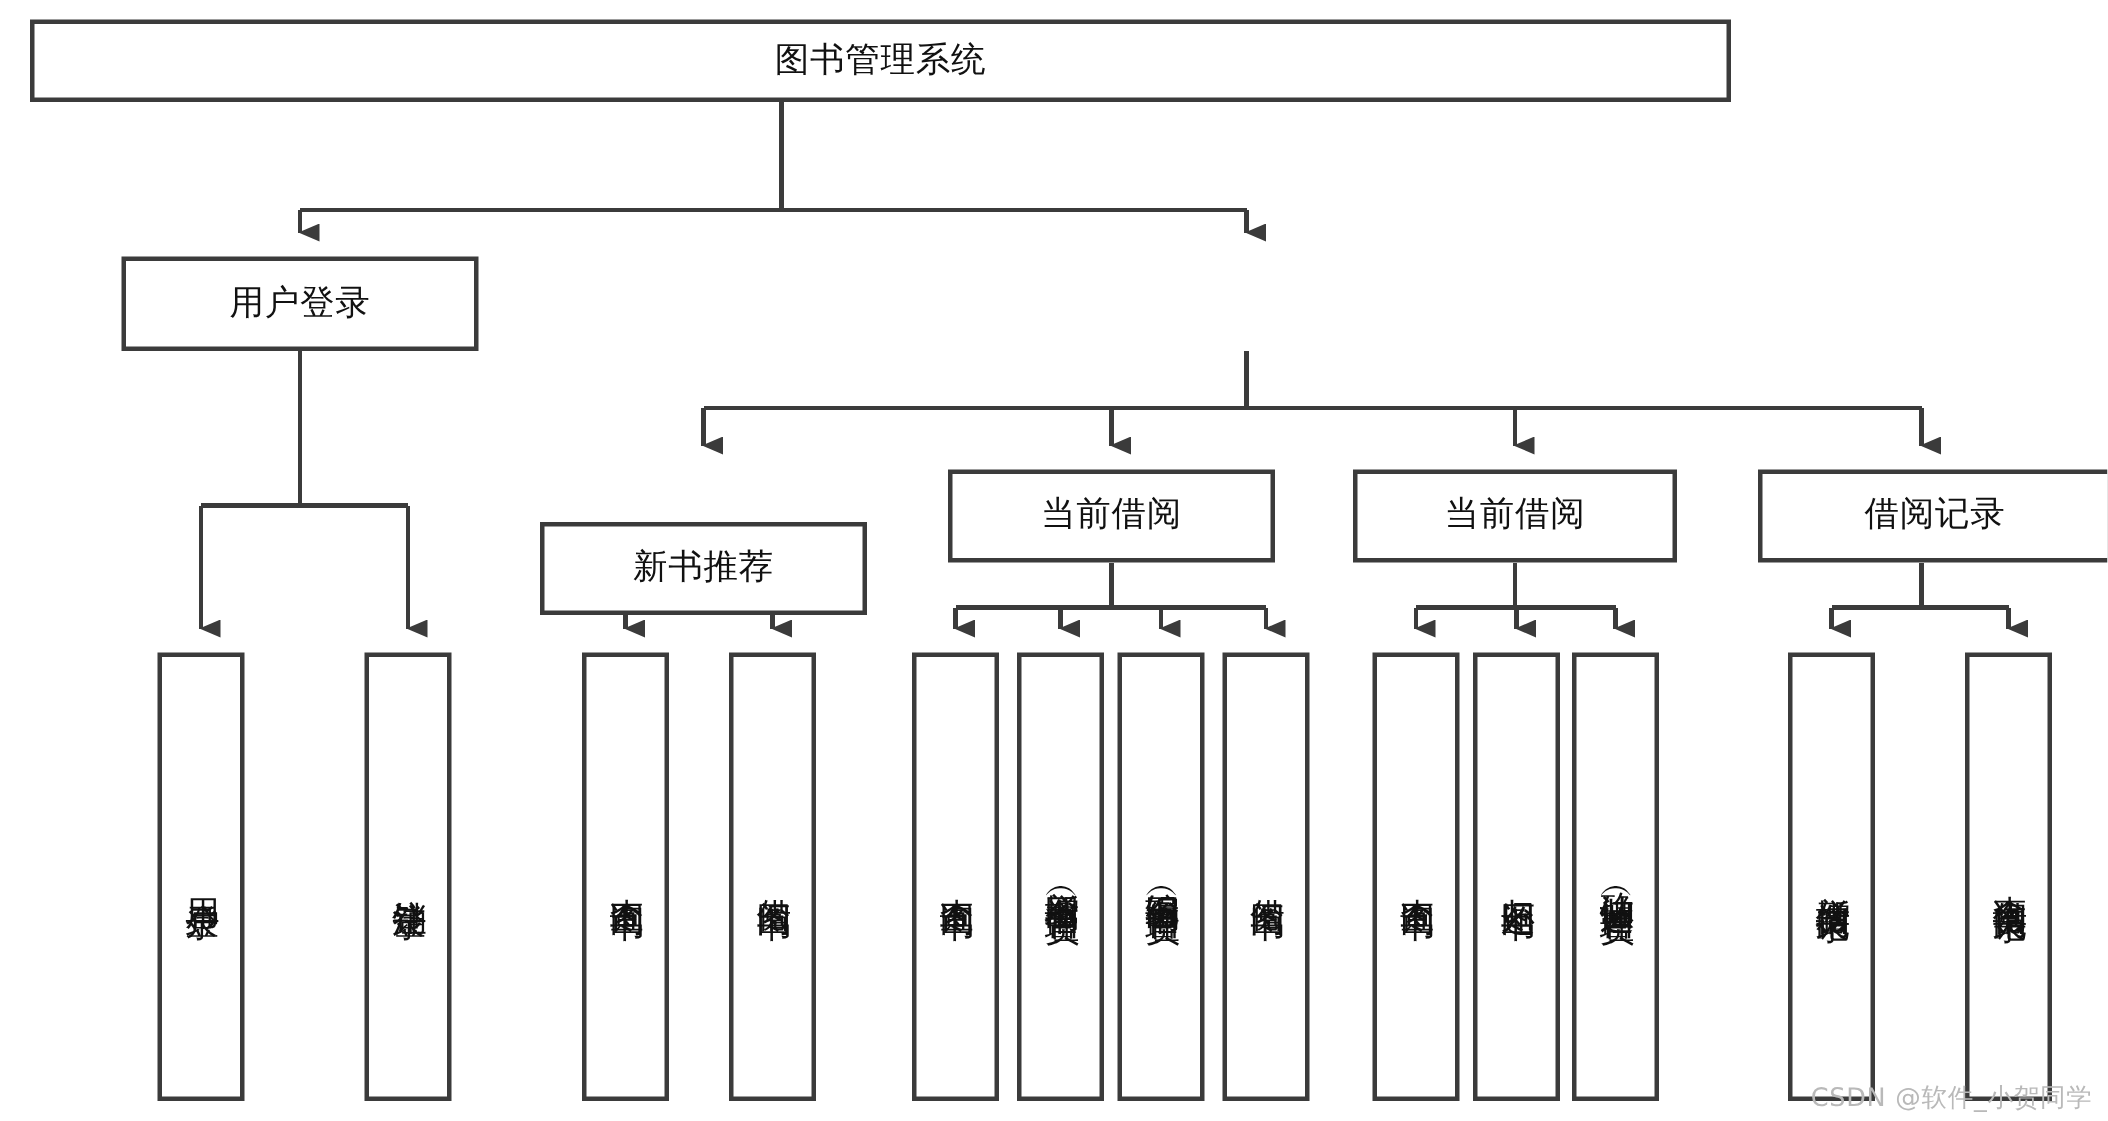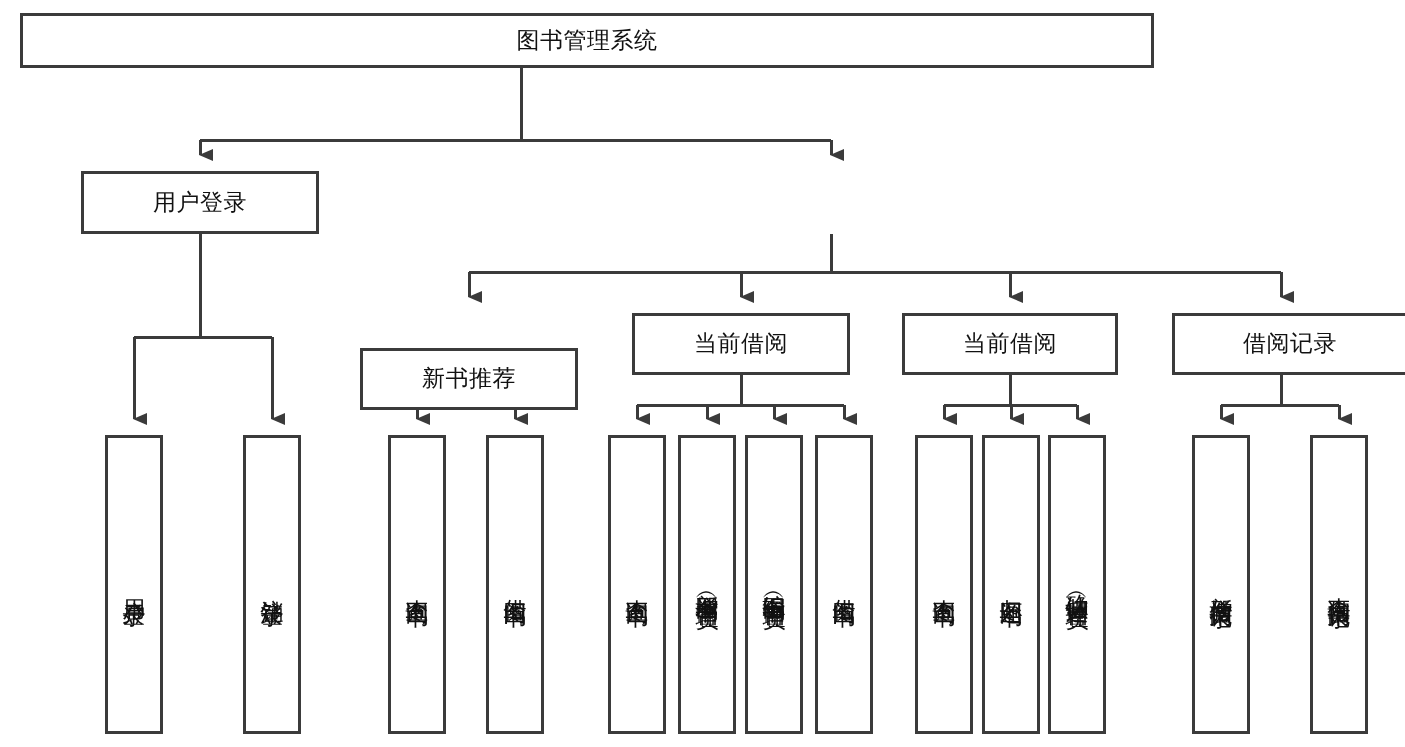--- a/index.html
+++ b/index.html
@@ -174,14 +174,15 @@
   <div class="node vert" style="left: 1048px; top: 435px; width: 58px; height: 299px;">
     <span class="txt">确认归还（管理员）</span>
   </div>
   <div class="node vert" style="left: 1192px; top: 435px; width: 58px; height: 299px;">
     <span class="txt">新增借阅记录</span>
   </div>
   <div class="node vert" style="left: 1310px; top: 435px; width: 58px; height: 299px;">
     <span class="txt">查询借阅记录</span>
   </div>
 
+  <div class="watermark">CSDN @软件_小贺同学</div>
 
 </div>
 
 </body></html>

